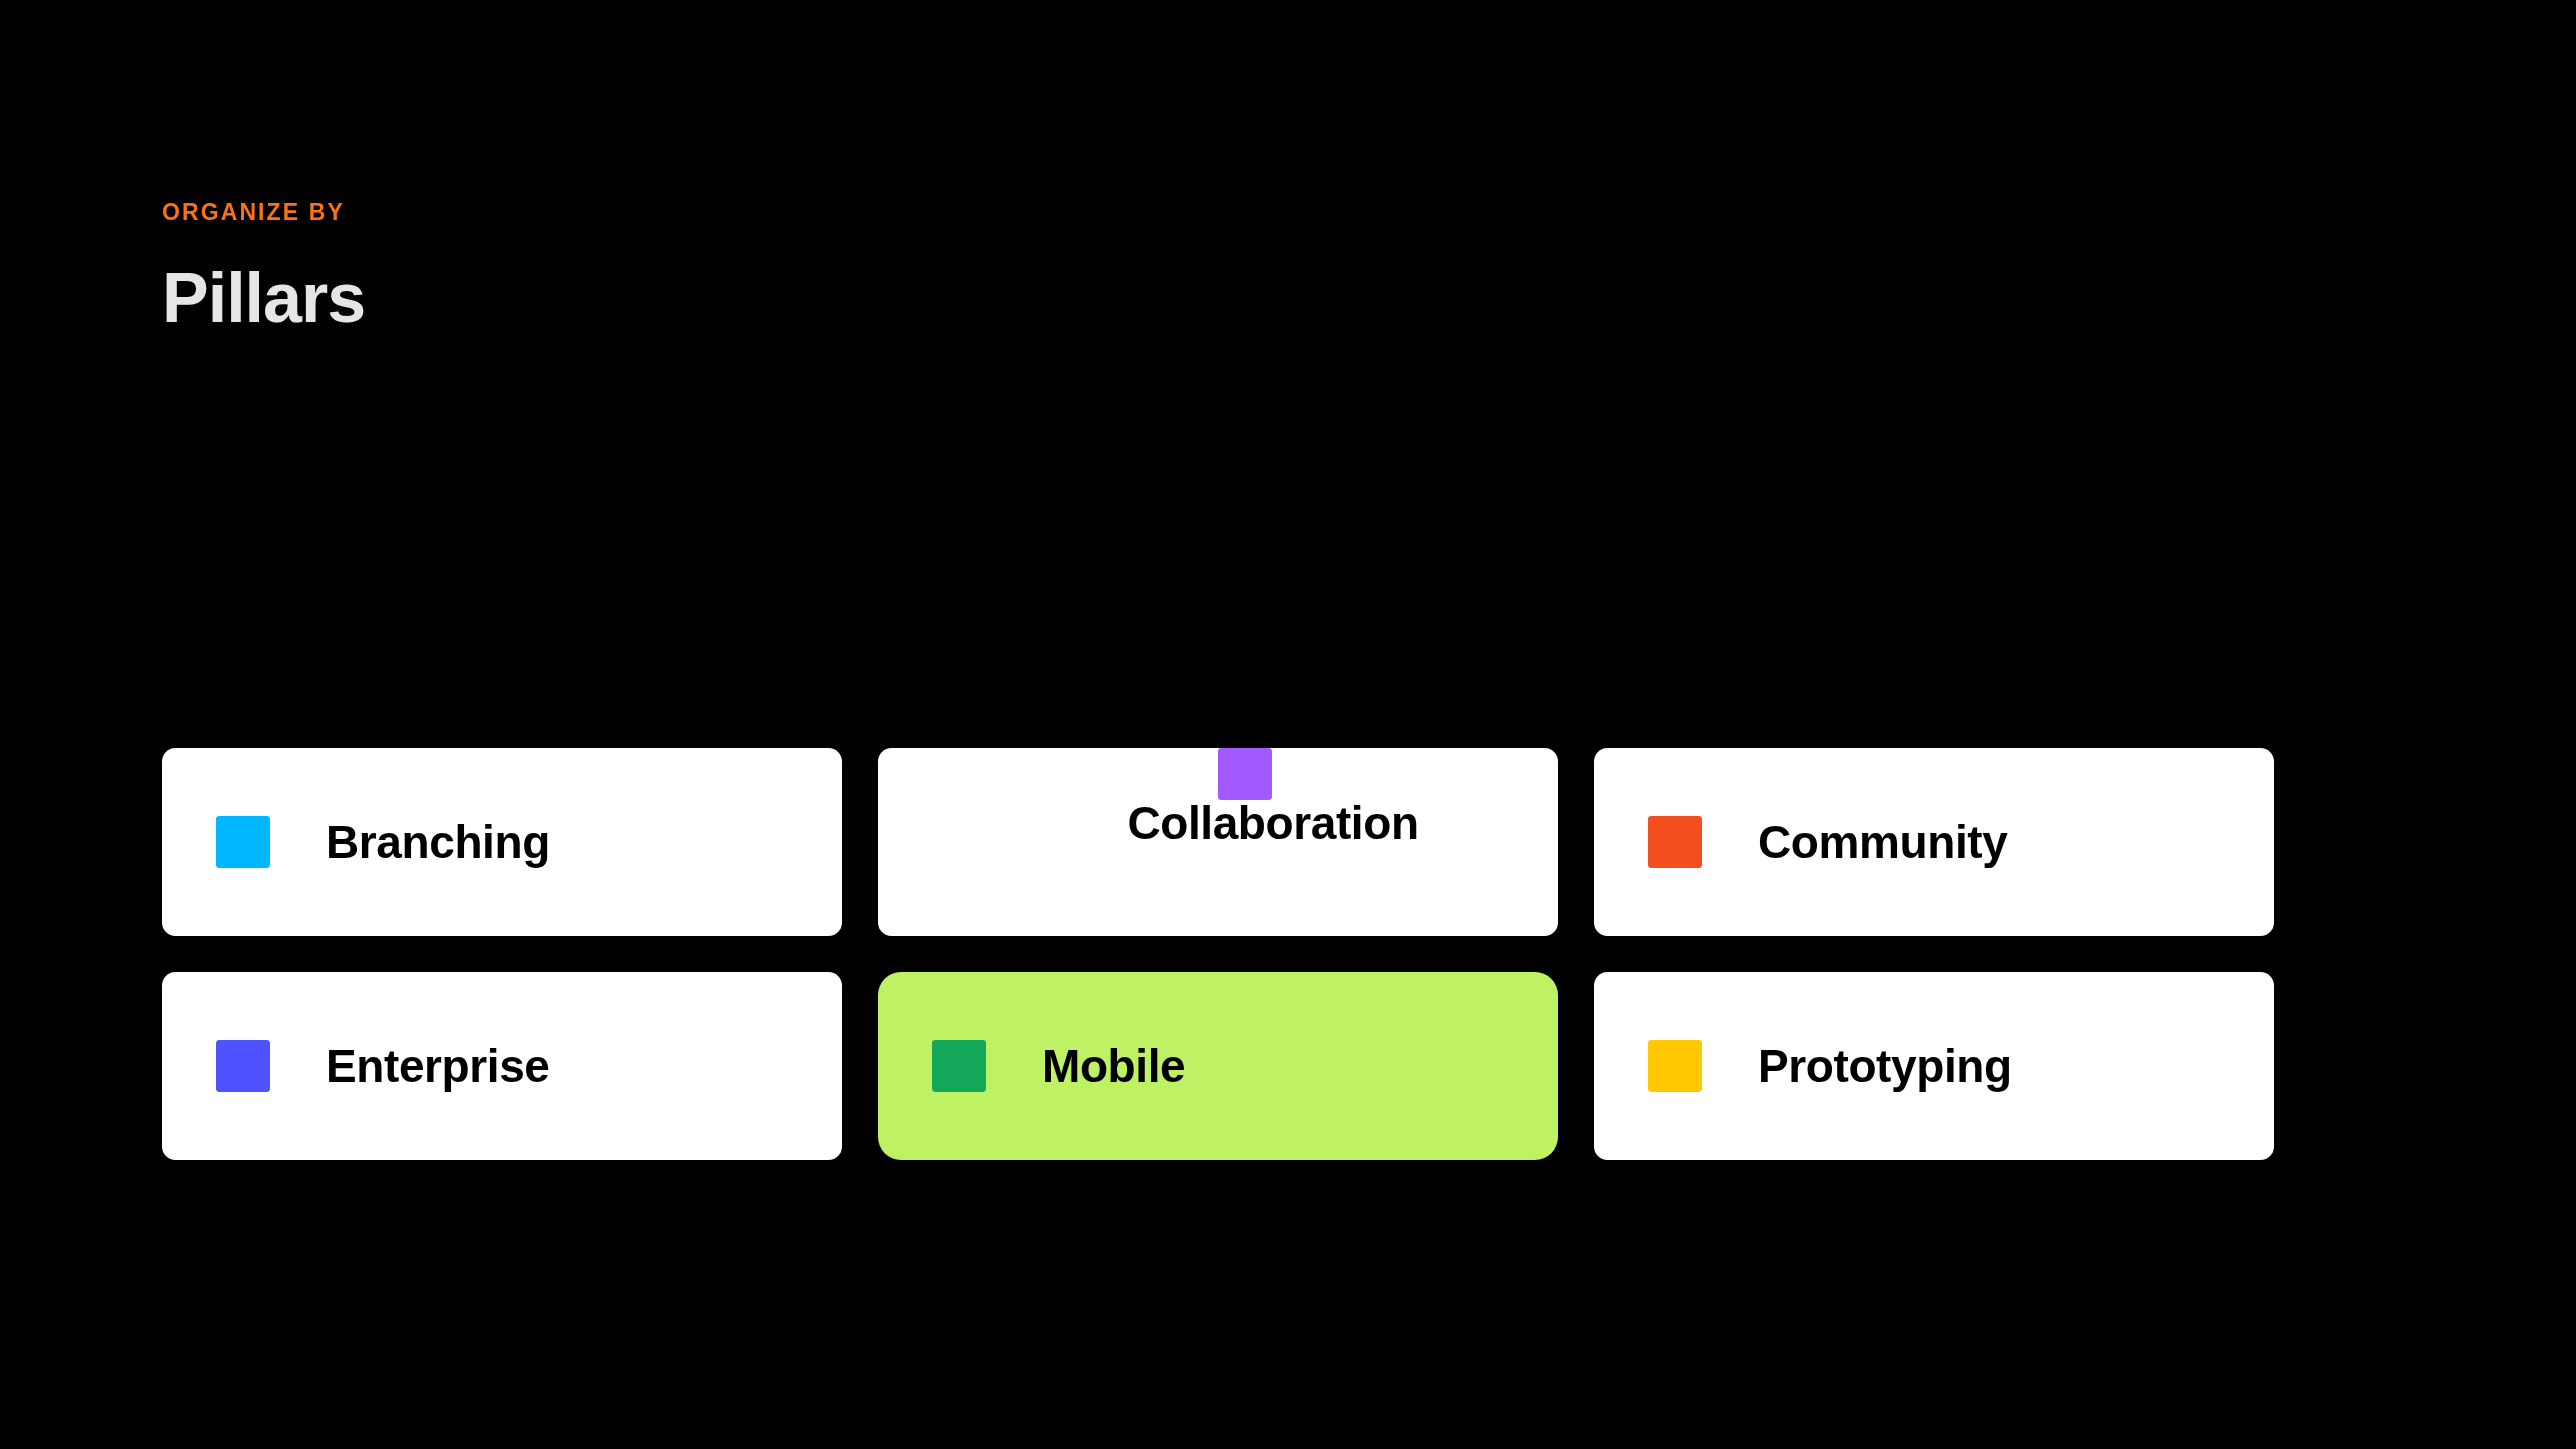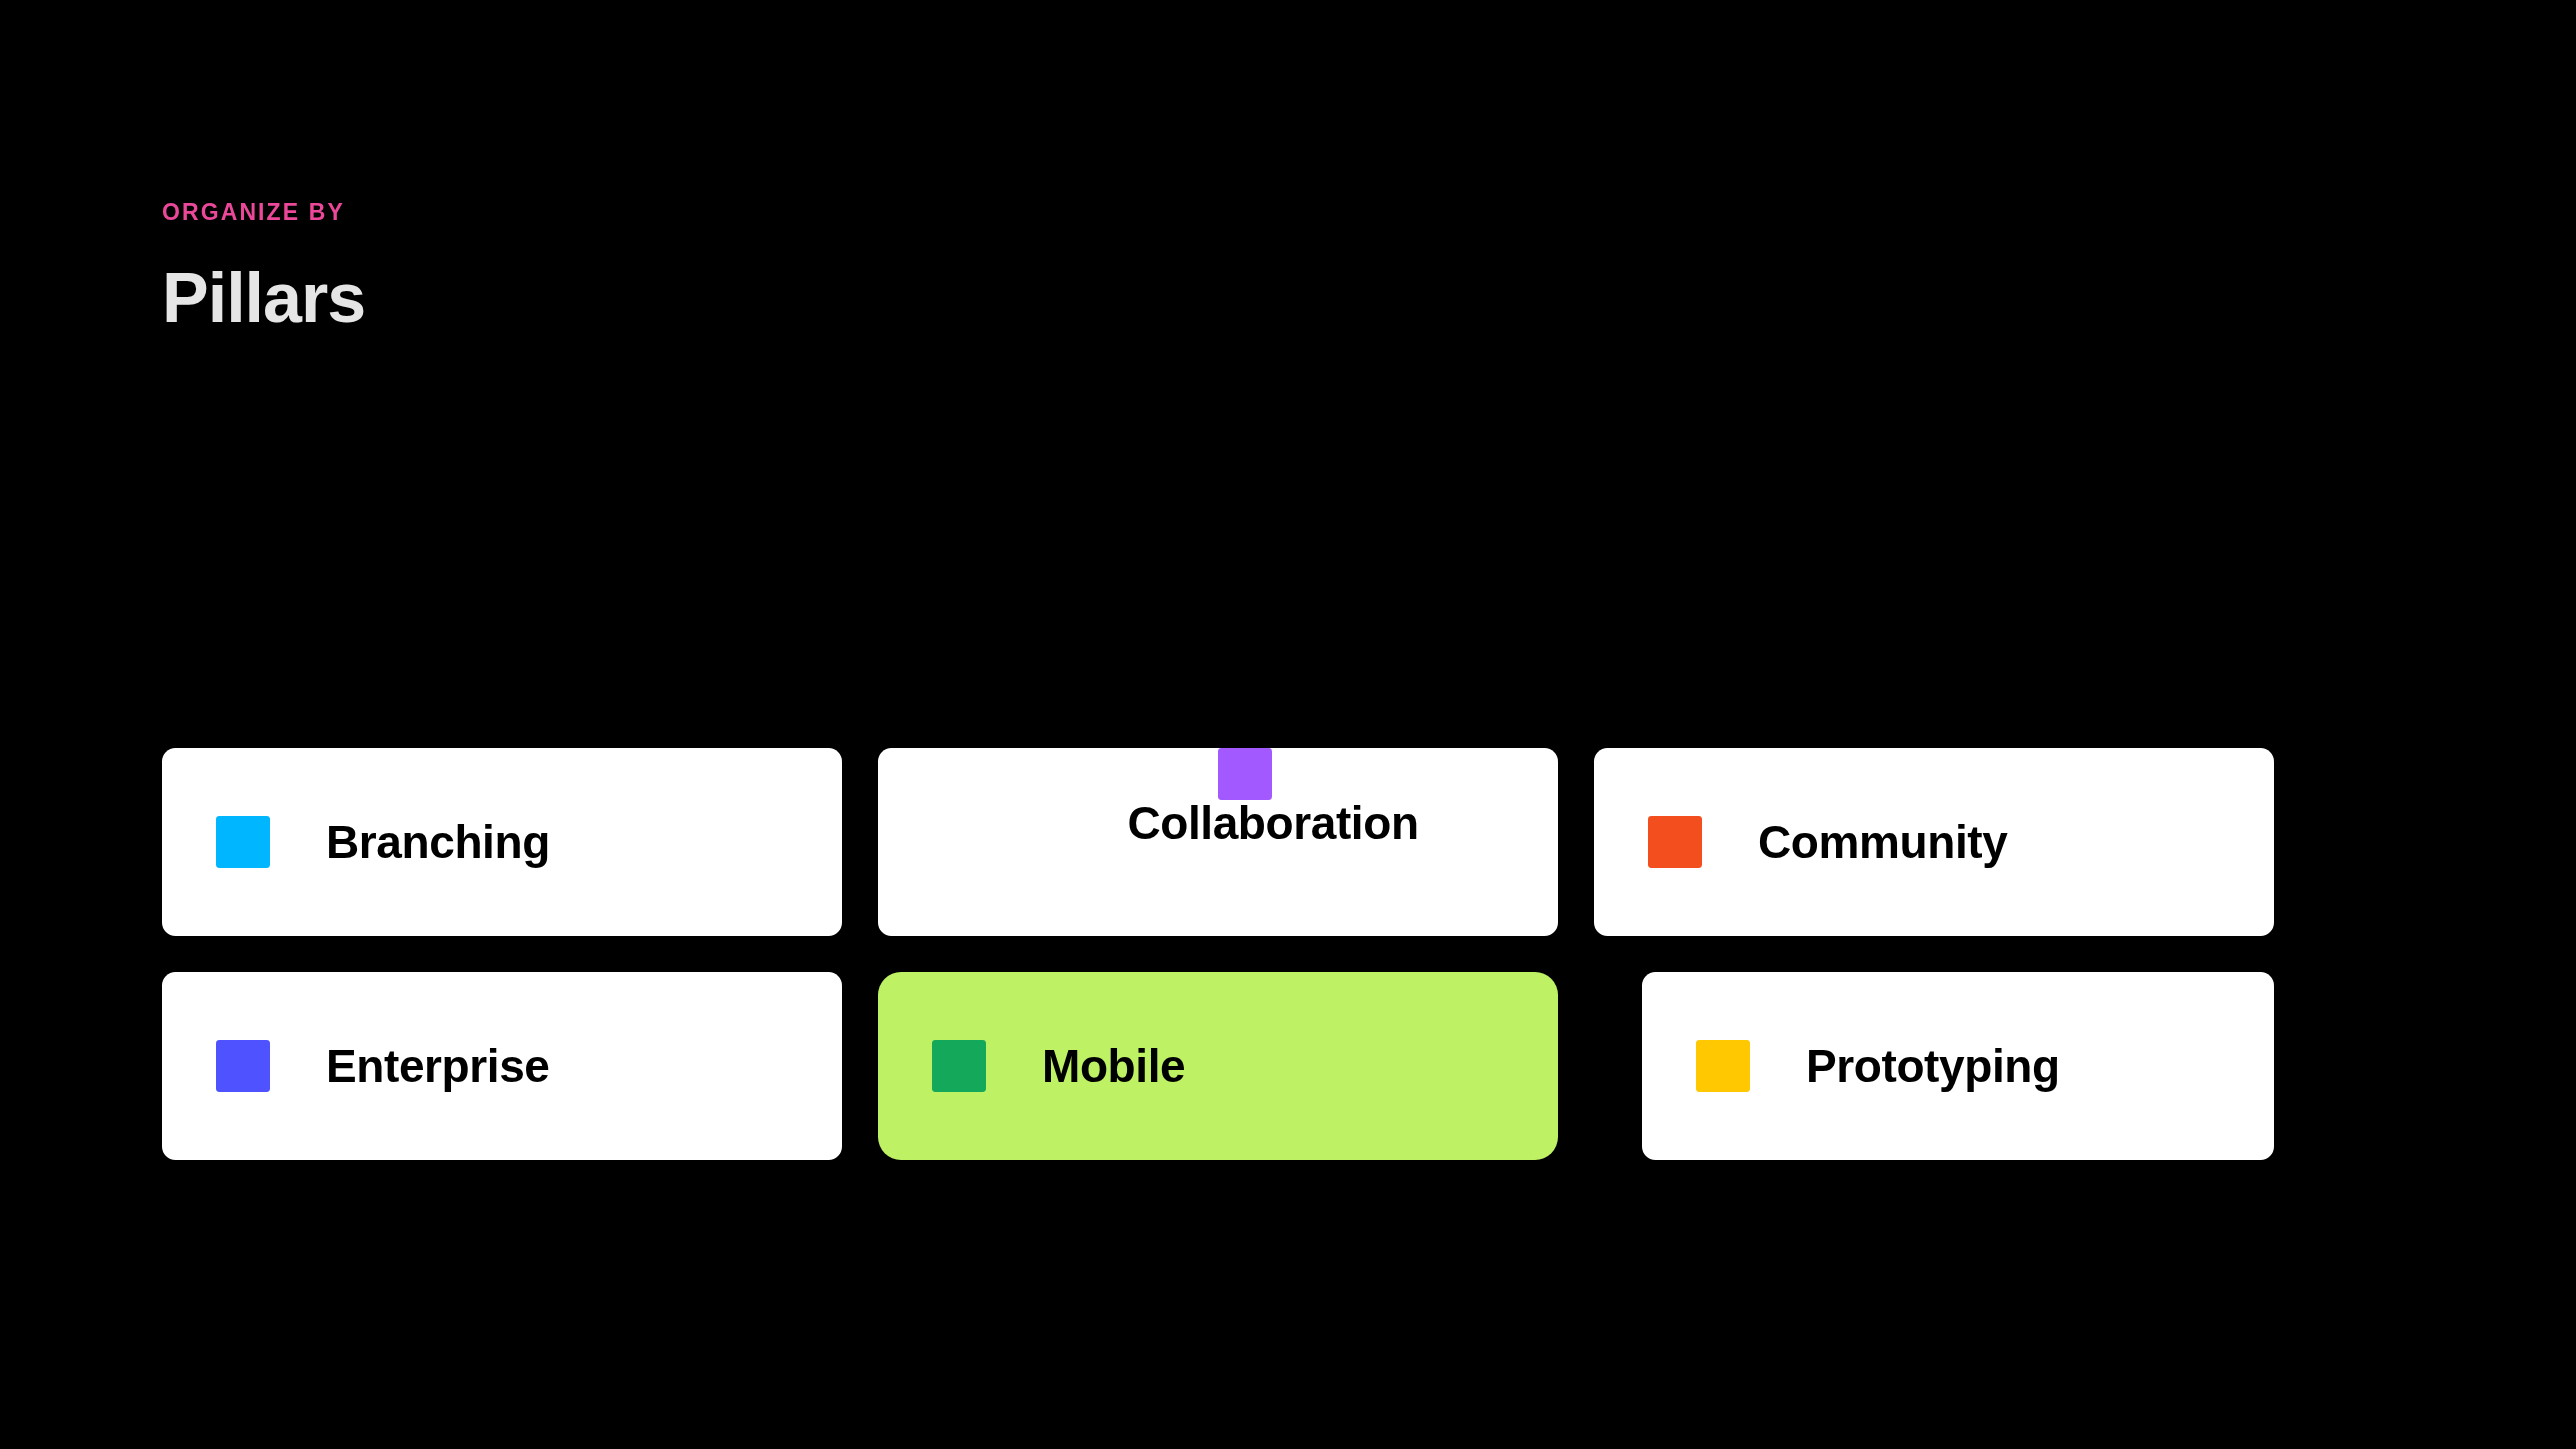--- a/index.html
+++ b/index.html
@@ -27,21 +27,21 @@
   .header {
     position: absolute;
     left: 162px;
     top: 201px;
   }
 
   .eyebrow {
     font-size: 23px;
     font-weight: 700;
     line-height: 1;
-    color: #ec4899;
+    color: #f97316;
     letter-spacing: 2.1px;
     text-transform: uppercase;
     margin: 0;
     white-space: nowrap;
   }
 
   .page-title {
     font-size: 70px;
     font-weight: 800;
     line-height: 1;
@@ -123,20 +123,20 @@
     <div class="card" style="background: rgb(255, 255, 255); color: rgb(0, 0, 0);">
       <span class="swatch" style="background: rgb(79, 82, 255);"></span>
       <span class="card-label">Enterprise</span>
     </div>
 
     <div class="card" style="background: #bef264; color: rgb(0, 0, 0); border-radius: 23px;">
       <span class="swatch" style="background: rgb(20, 168, 91);"></span>
       <span class="card-label">Mobile</span>
     </div>
 
-    <div class="card" style="background: rgb(255, 255, 255); color: rgb(0, 0, 0); margin-left: 48px;">
+    <div class="card" style="background: rgb(255, 255, 255); color: rgb(0, 0, 0);">
       <span class="swatch" style="background: rgb(255, 200, 0);"></span>
       <span class="card-label">Prototyping</span>
     </div>
 
   </div>
 </div>
 
 
 </body></html>

